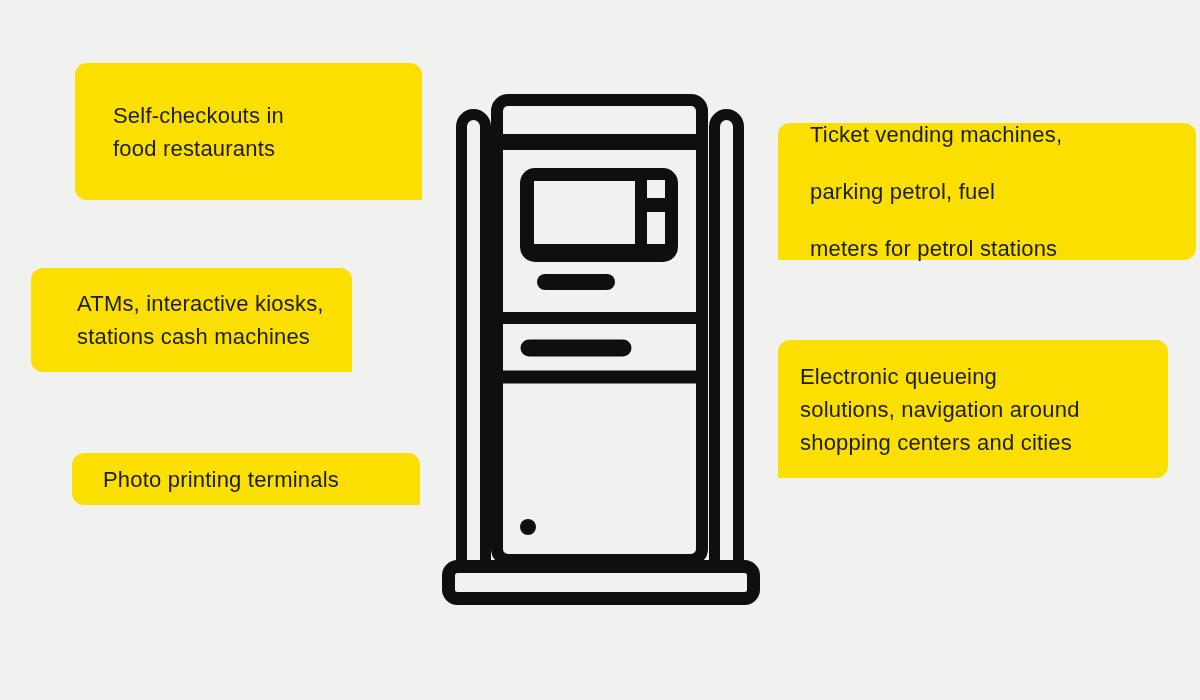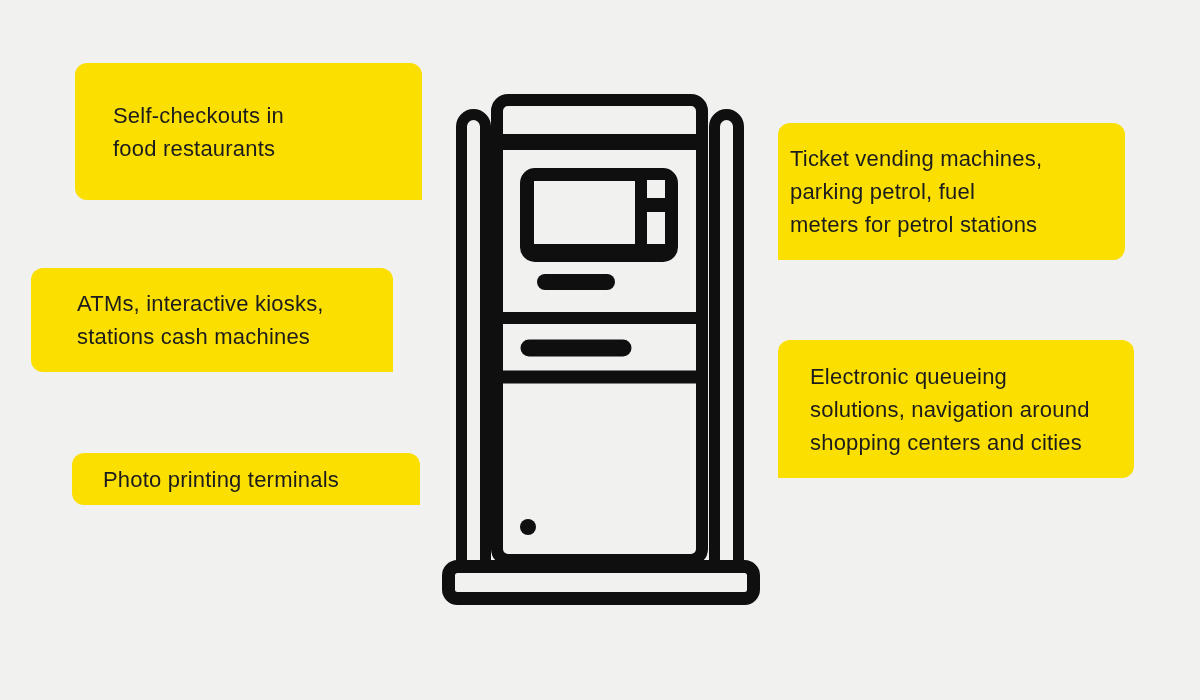--- a/index.html
+++ b/index.html
@@ -42,36 +42,36 @@
 </head>
 <body>
 
 <div class="canvas">
 
   <div class="bubble tail-right" style="left:75px; top:63px; width:347px; height:137px; padding-left:38px;">
     <div class="line">Self-checkouts in</div>
     <div class="line">food restaurants</div>
   </div>
 
-  <div class="bubble tail-right" style="left:31px; top:268px; width:362px; height:104px; padding-left:46px;">
+  <div class="bubble tail-right" style="left:31px; top:268px; width:321px; height:104px; padding-left:46px;">
     <div class="line">ATMs, interactive kiosks,</div>
     <div class="line">stations cash machines</div>
   </div>
 
   <div class="bubble tail-right" style="left:72px; top:453px; width:348px; height:52px; padding-left:31px;">
     <div class="line">Photo printing terminals</div>
   </div>
 
-  <div class="bubble tail-left" style="left:778px; top:123px; width:347px; height:137px; padding-left:12px;">
+  <div class="bubble tail-left" style="left:778px; top:123px; width:418px; height:137px; padding-left:32px;gap:24px;">
     <div class="line">Ticket vending machines,</div>
     <div class="line">parking petrol, fuel</div>
     <div class="line">meters for petrol stations</div>
   </div>
 
-  <div class="bubble tail-left" style="left:778px; top:340px; width:356px; height:138px; padding-left:32px;">
+  <div class="bubble tail-left" style="left:778px; top:340px; width:390px; height:138px; padding-left:22px;">
     <div class="line">Electronic queueing</div>
     <div class="line">solutions, navigation around</div>
     <div class="line">shopping centers and cities</div>
   </div>
 
   <div class="kiosk-wrap">
     <svg viewBox="0 0 330 530" xmlns="http://www.w3.org/2000/svg">
       <g stroke="#0f0f0f" fill="#f1f1f0">
 
         <rect x="26.5" y="29.5" width="24" height="462" rx="12" stroke-width="11"></rect>

